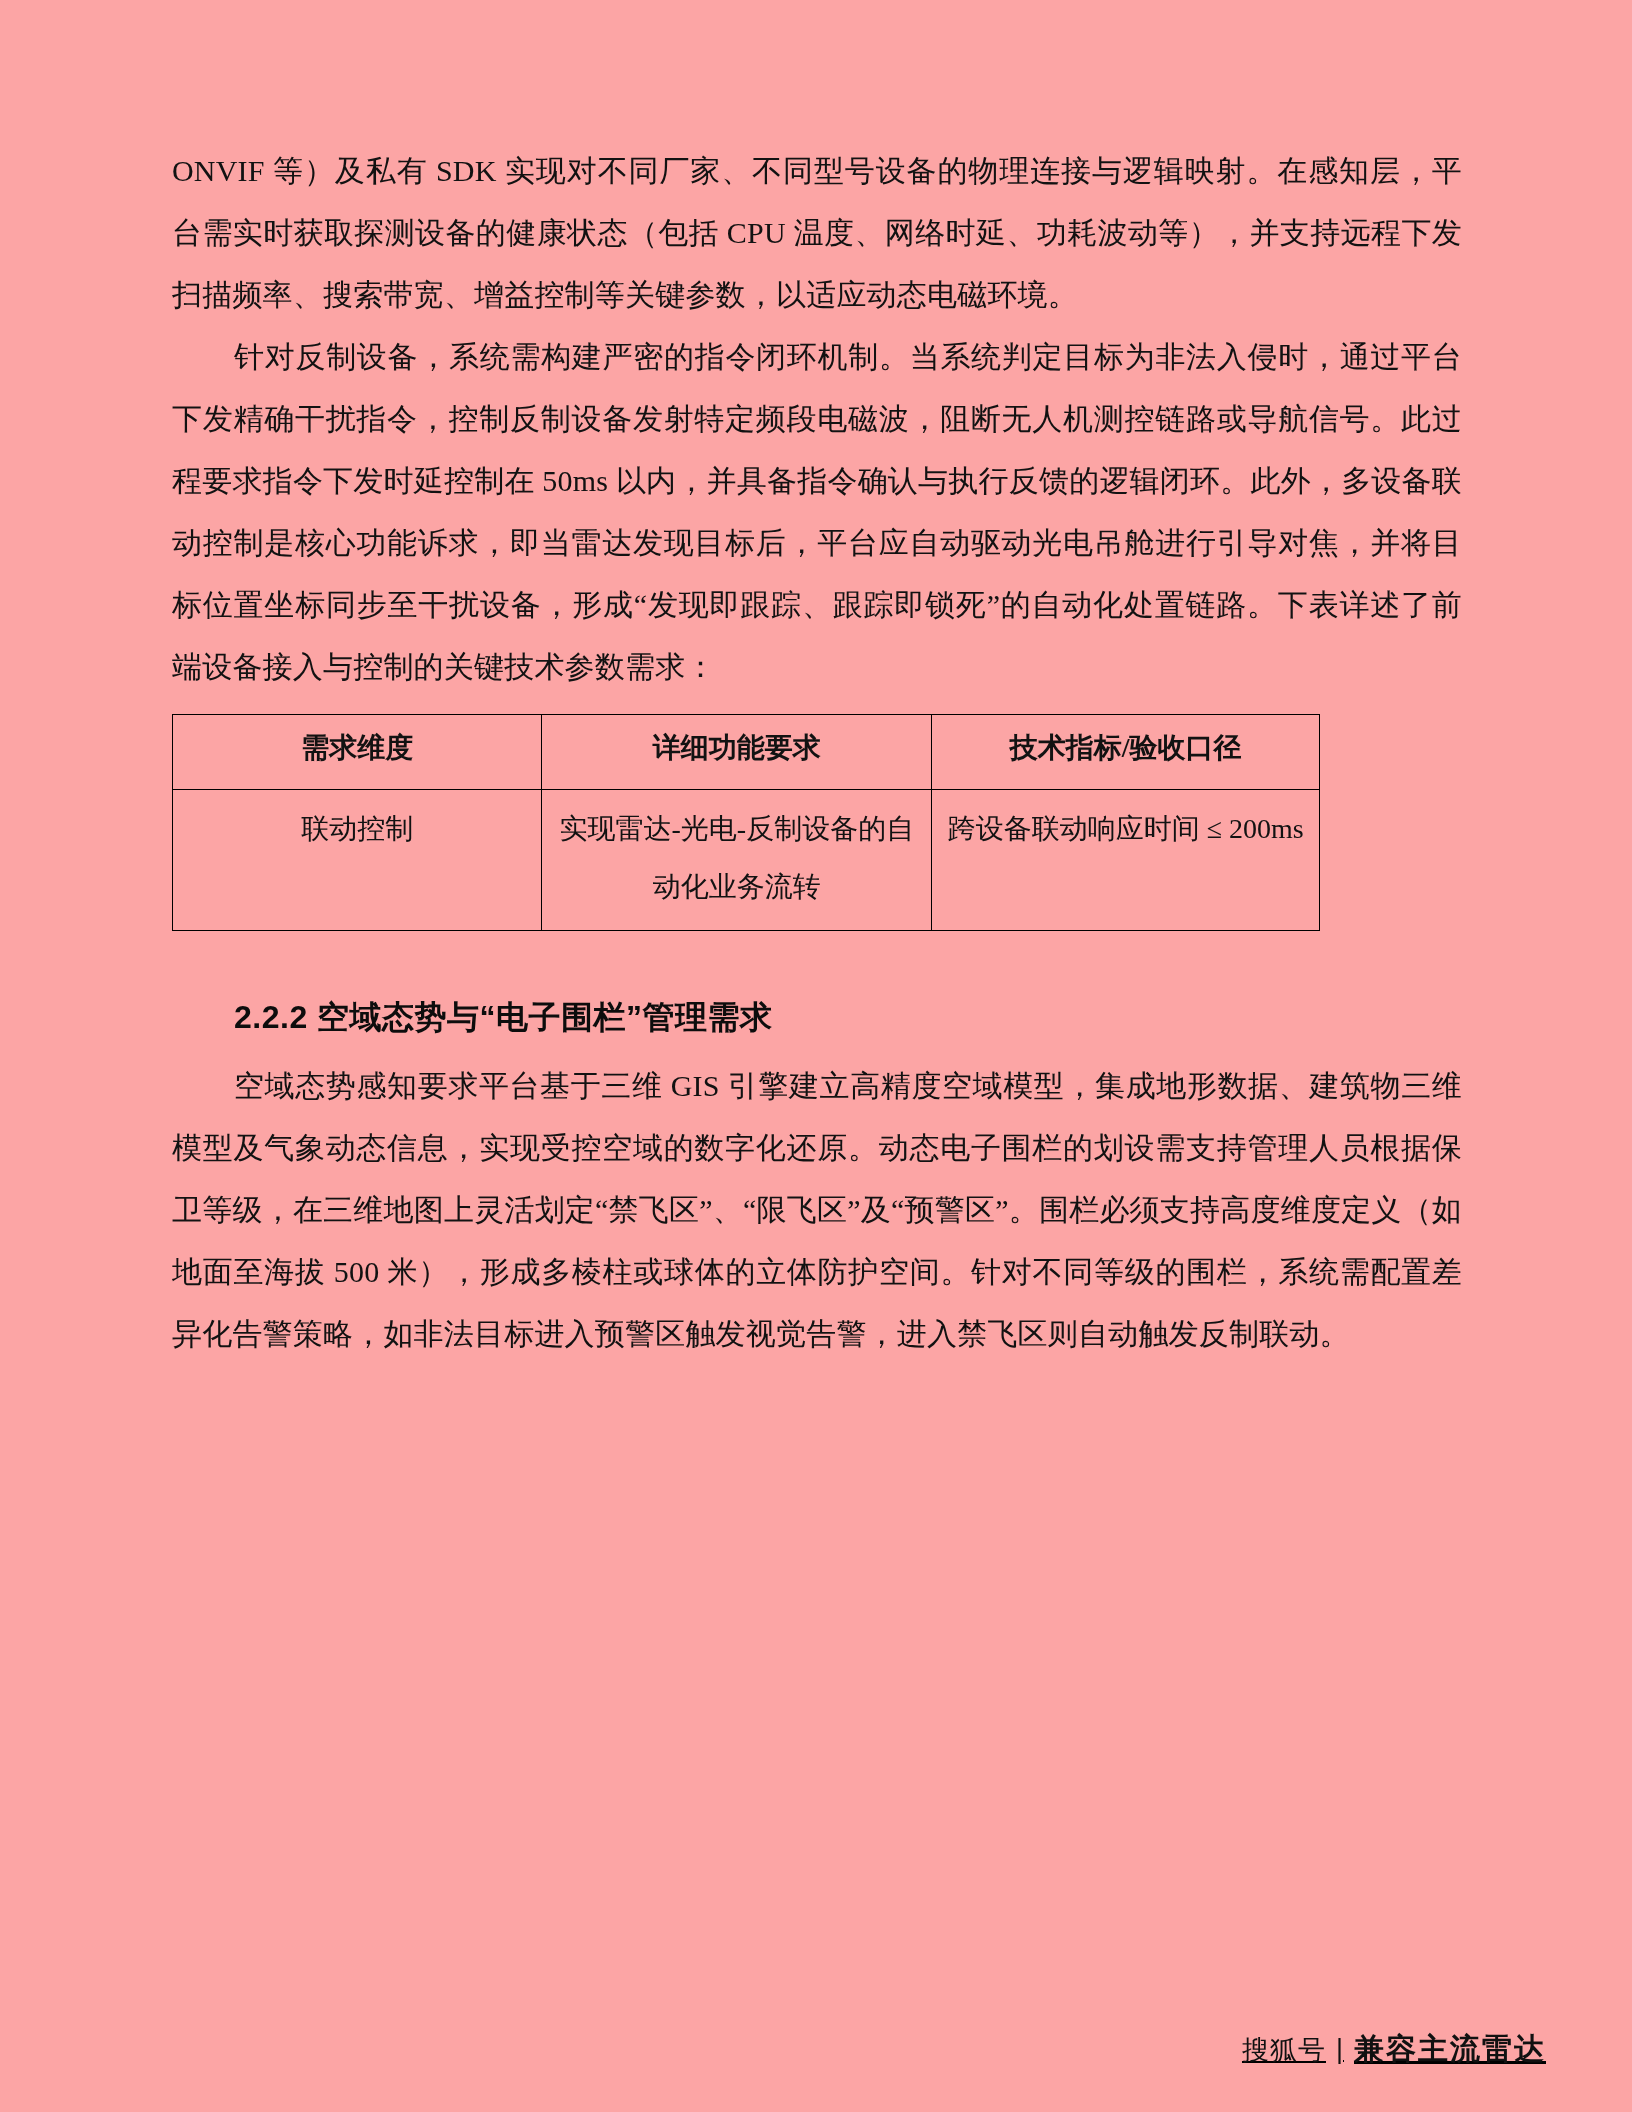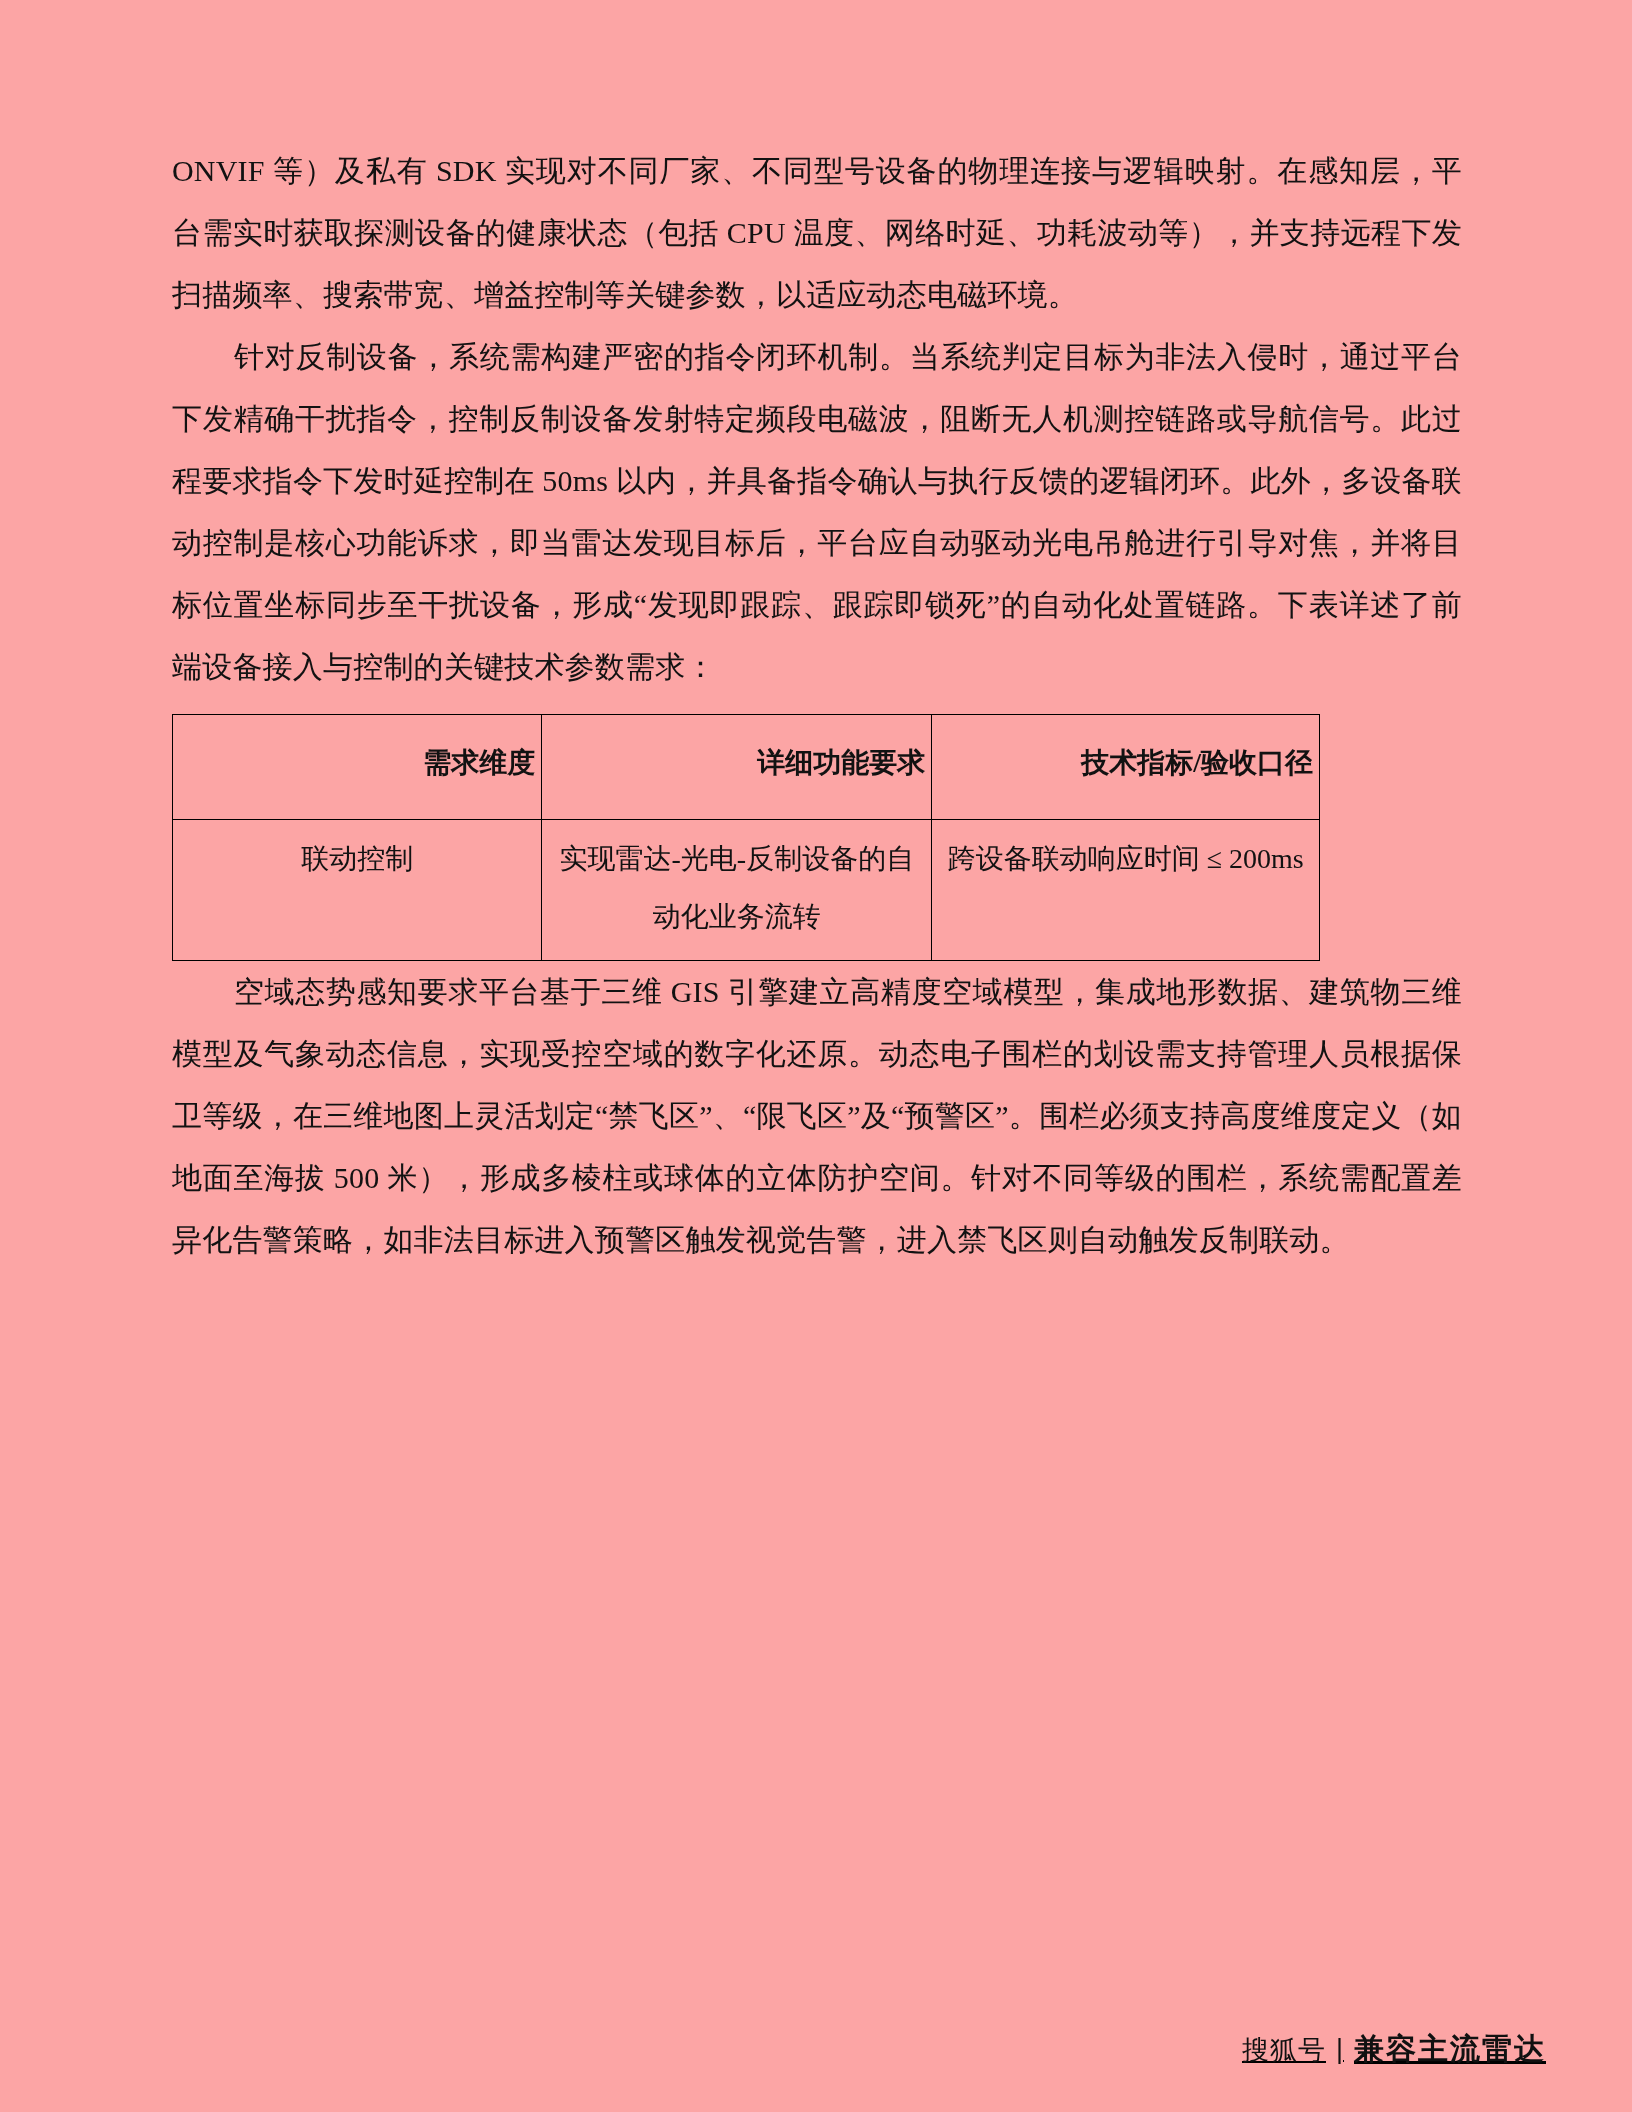--- a/index.html
+++ b/index.html
@@ -63,23 +63,23 @@
     border: 1.6px solid #000;
     padding: 0;
     vertical-align: top;
     font-size: 28px;
     line-height: 58px;
     color: #121212;
     font-family: "Liberation Serif", "DejaVu Serif", serif;
   }
   table.req-table th {
     font-weight: bold;
-    text-align: right;
+    text-align: center;
     height: 66px;
-    padding: 19px 6px;
+    padding: 4px 6px;
   }
   table.req-table td {
     text-align: center;
     padding: 10px 12px 14px 12px;
   }
   table.req-table col.c1 { width: 32.2%; }
   table.req-table col.c2 { width: 34.0%; }
   table.req-table col.c3 { width: 33.8%; }
 
   td.dim-cell {
@@ -157,20 +157,21 @@
         <tbody>
           <tr>
             <td class="dim-cell">联动控制</td>
             <td class="detail-cell">实现雷达-光电-反制设备的自动化业务流转</td>
             <td class="spec-cell">跨设备联动响应时间 ≤ 200ms</td>
           </tr>
         </tbody>
       </table>
     </div>
 
+    <h2 class="section-heading">2.2.2 空域态势与“电子围栏”管理需求</h2>
 
     <p class="body-text indent">空域态势感知要求平台基于三维 GIS 引擎建立高精度空域模型，集成地形数据、建筑物三维模型及气象动态信息，实现受控空域的数字化还原。动态电子围栏的划设需支持管理人员根据保卫等级，在三维地图上灵活划定“禁飞区”、“限飞区”及“预警区”。围栏必须支持高度维度定义（如地面至海拔 500 米），形成多棱柱或球体的立体防护空间。针对不同等级的围栏，系统需配置差异化告警策略，如非法目标进入预警区触发视觉告警，进入禁飞区则自动触发反制联动。</p>
 
 
   </div>
 
   <div class="brand">
     <span class="brand-prefix">搜狐号</span>
     <span class="brand-prefix">|</span>
     <span class="brand-name">兼容主流雷达</span>

